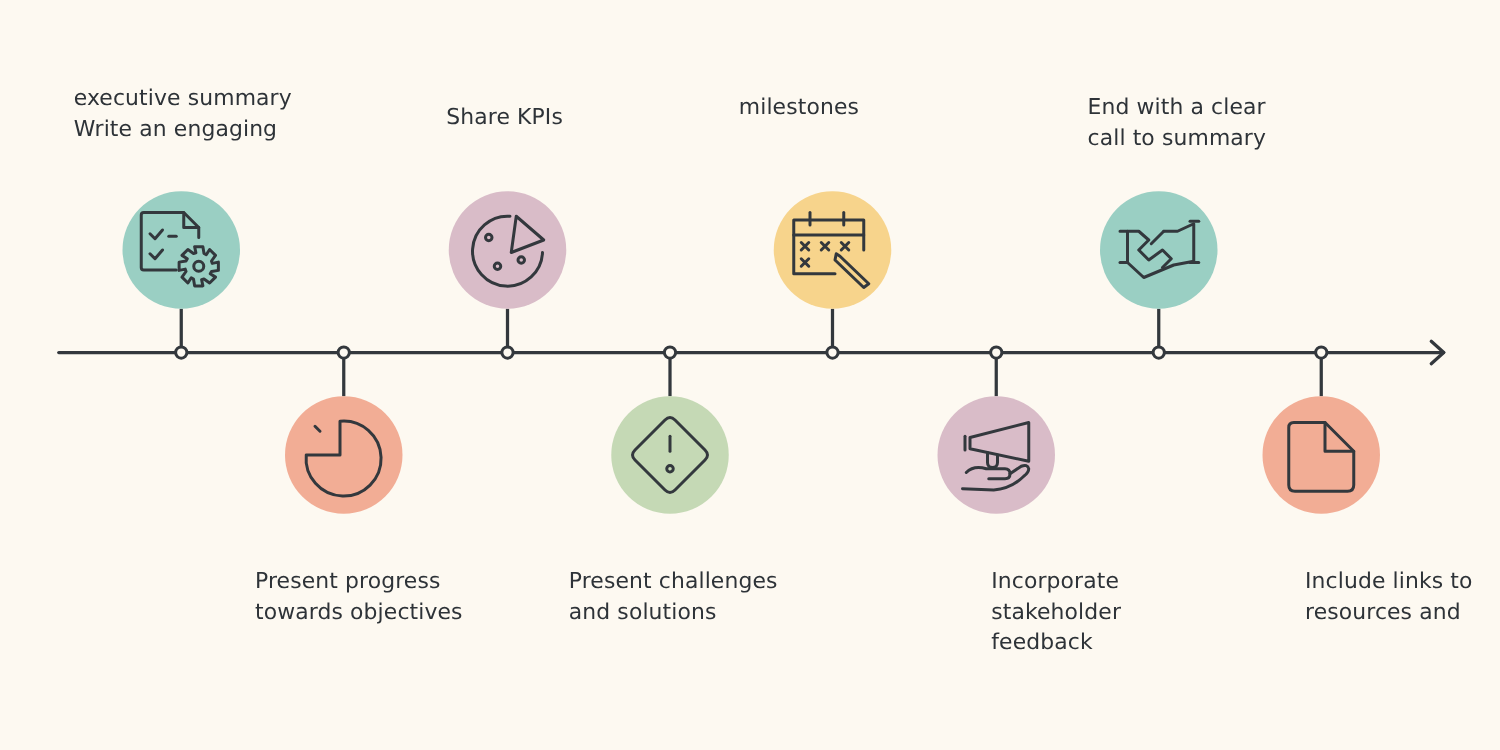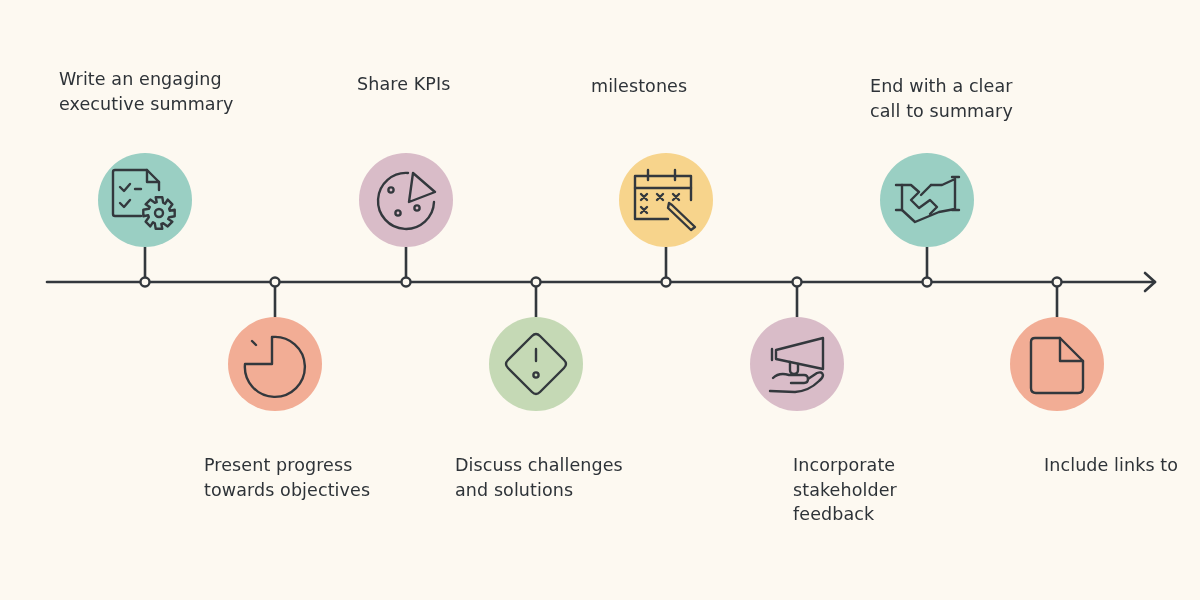--- a/index.html
+++ b/index.html
@@ -122,42 +122,43 @@
           <path d="M 3 -26 L -22 -26 Q -26 -26 -26 -22 L -26 24 Q -26 29 -21 29 L 21 29 Q 26 29 26 24 L 26 -3 Z" fill="none" stroke="#33383D" stroke-width="2.4" stroke-linecap="round" stroke-linejoin="round"></path>
           <path d="M 3 -26 L 3 -3 L 26 -3" fill="none" stroke="#33383D" stroke-width="2.4" stroke-linecap="round" stroke-linejoin="round"></path>
         </g>
         <circle cx="1057" cy="282" r="4.5" fill="#FDF9F1" stroke="#33383D" stroke-width="2.4"></circle>
       </g>
     </g>
 </svg>
 
 <div id="labels">
     <div class="label" style="left: 59px; top: 67px;">
+      <div>executive summary</div>
       <div>Write an engaging</div>
-      <div>executive summary</div>
     </div>
     <div class="label" style="left: 204px; top: 453px;">
       <div>Present progress</div>
       <div>towards objectives</div>
     </div>
-    <div class="label" style="left: 357px; top: 72px;">
+    <div class="label" style="left: 357px; top: 82px;">
       <div>Share KPIs</div>
     </div>
     <div class="label" style="left: 455px; top: 453px;">
-      <div>Discuss challenges</div>
+      <div>Present challenges</div>
       <div>and solutions</div>
     </div>
     <div class="label" style="left: 591px; top: 74px;">
       <div>milestones</div>
     </div>
     <div class="label" style="left: 749px; top: 453px; margin-left: 44px;">
       <div>Incorporate</div>
       <div>stakeholder</div>
       <div>feedback</div>
     </div>
     <div class="label" style="left: 870px; top: 74px;">
       <div>End with a clear</div>
       <div>call to summary</div>
     </div>
     <div class="label" style="left: 1044px; top: 453px;">
       <div>Include links to</div>
+      <div>resources and</div>
     </div>
   </div>
 
 </body></html>

